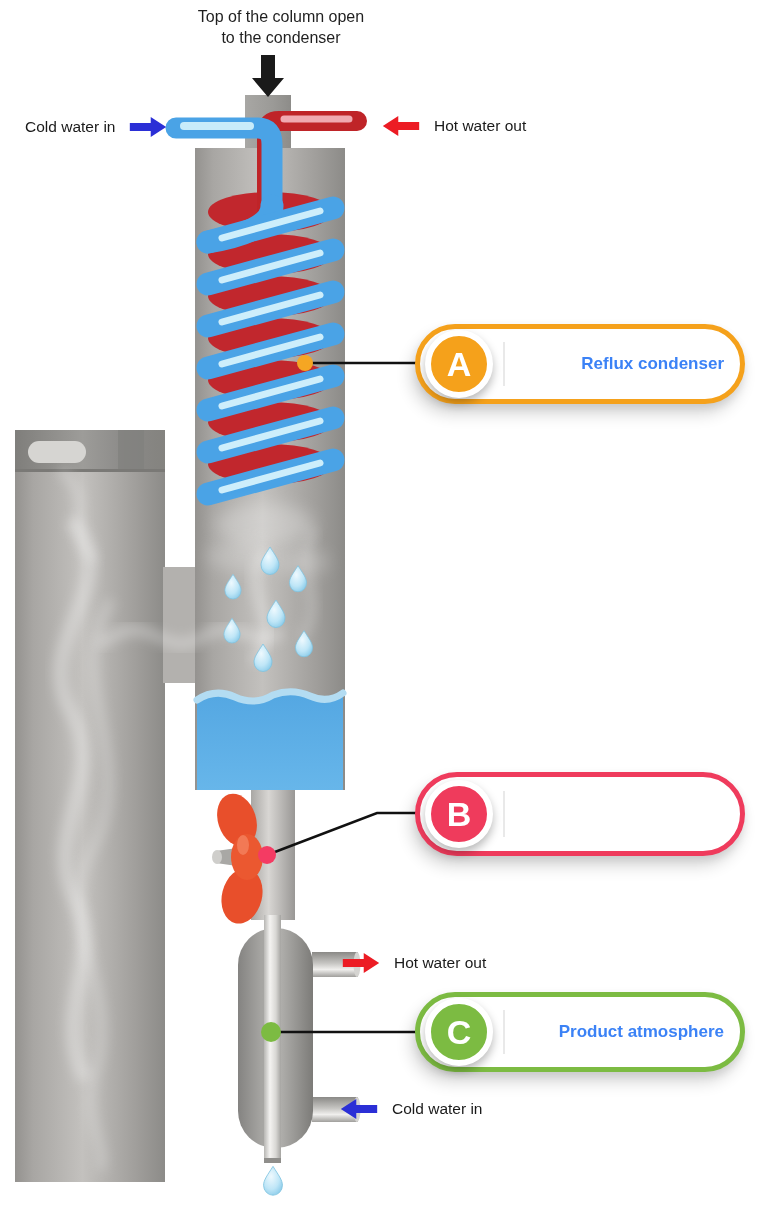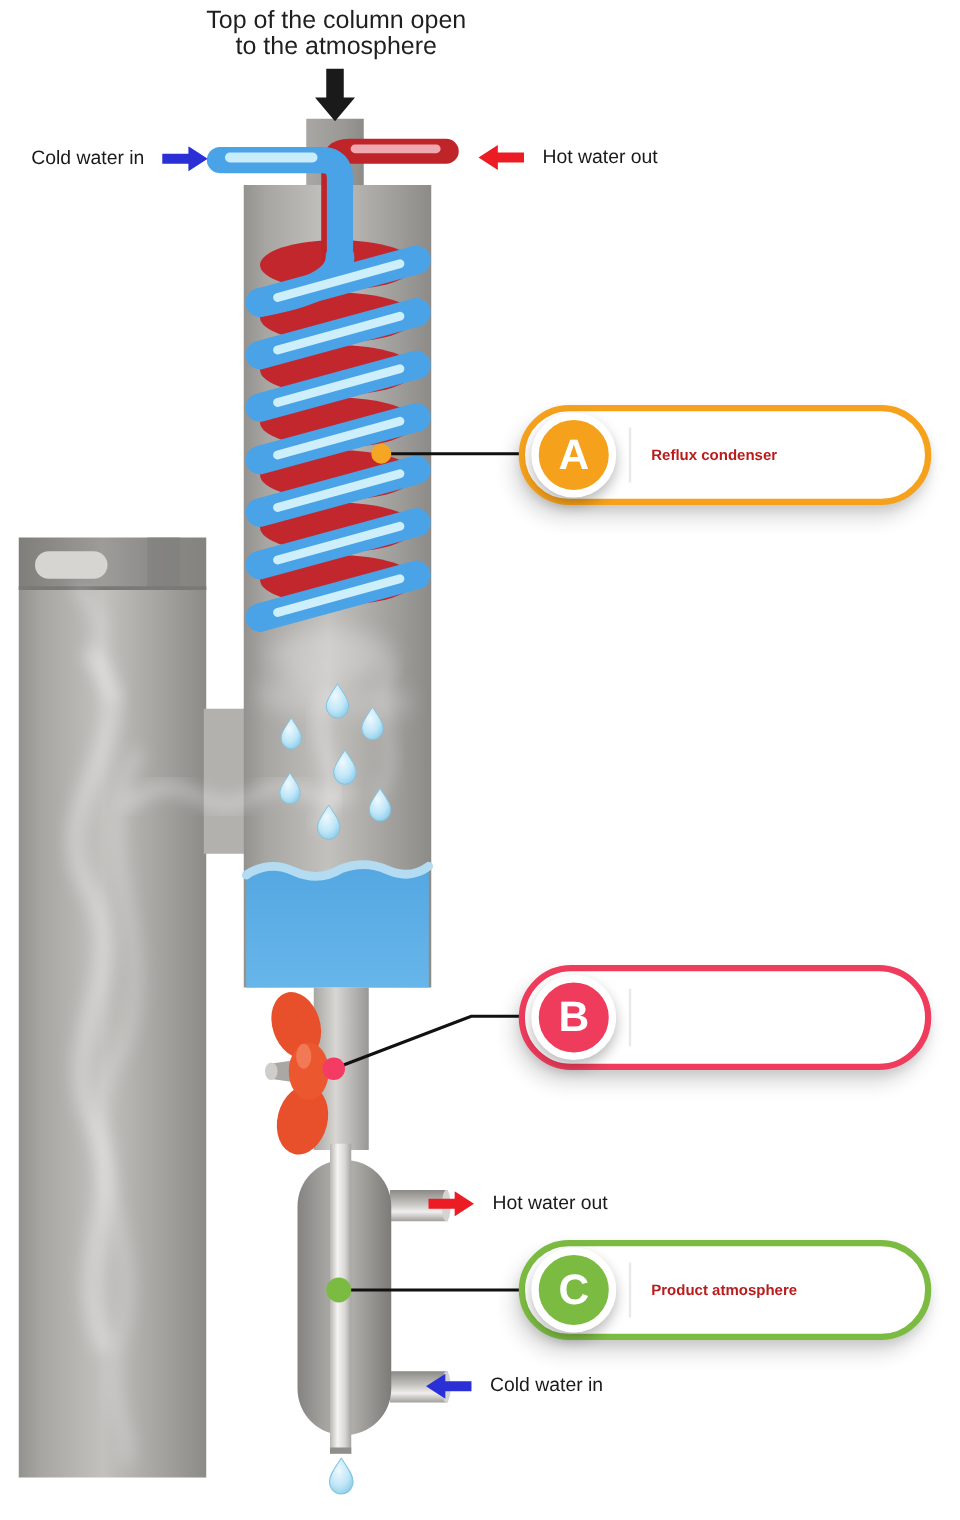--- a/index.html
+++ b/index.html
@@ -1,34 +1,34 @@
 <!DOCTYPE html>
 <html><head>
 <meta charset="utf-8">
 <style>
   html,body{margin:0;padding:0;background:#fff;}
   .stage{position:relative;width:768px;height:1216px;background:#ffffff;overflow:hidden;
          font-family:"Liberation Sans",sans-serif;color:#1a1a1a;}
   .stage svg.apparatus{position:absolute;left:0;top:0;}
-  .title{position:absolute;left:104px;top:6px;width:330px;text-align:center;
-         font-size:20px;line-height:21px;color:#1f1f1f;}
+  .title{position:absolute;left:116px;top:6px;width:330px;text-align:center;
+         font-size:16px;line-height:21px;color:#1f1f1f;}
   .flow-label{position:absolute;display:flex;align-items:flex-start;gap:12px;
               font-size:15.5px;white-space:nowrap;}
   .flow-label .txt{line-height:20px;}
   .pill{position:absolute;width:330px;box-sizing:border-box;background:#fff;
         border:5px solid var(--accent,#999);border-radius:46px;
         display:flex;align-items:center;
         box-shadow:-4px 10px 16px rgba(0,0,0,.16), 0 4px 8px rgba(0,0,0,.08);}
   .pill-circle{width:56px;height:56px;border-radius:50%;background:var(--accent,#999);
         border:6px solid #fff;box-shadow:0 5px 10px rgba(0,0,0,.28);
         margin-left:5px;flex:0 0 auto;display:flex;align-items:center;justify-content:center;}
   .pill-circle span{color:#fff;font-weight:bold;font-size:34px;line-height:1;}
   .pill-divider{width:2px;height:62%;background:#e9e9e9;margin-left:10px;flex:0 0 auto;}
-  .pill-text{flex:1;text-align:left;font-weight:bold;font-size:12px;line-height:1.25;
-        padding:0 16px;color:#b91c1c;}
+  .pill-text{flex:1;text-align:right;font-weight:bold;font-size:17px;line-height:1.25;
+        padding:0 16px;color:#3b82f6;}
 </style>
 </head>
 <body>
 
 <div class="stage">
 
   <svg class="apparatus" width="768" height="1216" viewBox="0 0 768 1216">
     <defs>
       <linearGradient id="colGrad" x1="0" y1="0" x2="1" y2="0">
         <stop offset="0" stop-color="#94928f"></stop>
@@ -207,21 +207,21 @@
       <path d="M267,855 L377,813 H417"></path>
       <path d="M271,1032 H417"></path>
     </g>
     <circle cx="305" cy="363" r="8" fill="#F5A623"></circle>
     <circle cx="267" cy="855" r="9" fill="#F43B63"></circle>
     <circle cx="271" cy="1032" r="10" fill="#7CBB42"></circle>
   </svg>
 
   <div class="title">
     <div>Top of the column open</div>
-    <div>to the atmosphere</div>
+    <div>to the condenser</div>
   </div>
 
   <div class="flow-label" style="left:25px;top:117px;">
     <span class="txt">Cold water in</span>
     <svg width="42" height="20" viewBox="0 0 40 22">
       <polygon points="0,6.5 23,6.5 23,0 40,11 23,22 23,15.5 0,15.5" fill="#2B2FD6"></polygon>
     </svg>
   </div>
 
   <div class="flow-label" style="left:380px;top:116px;">

